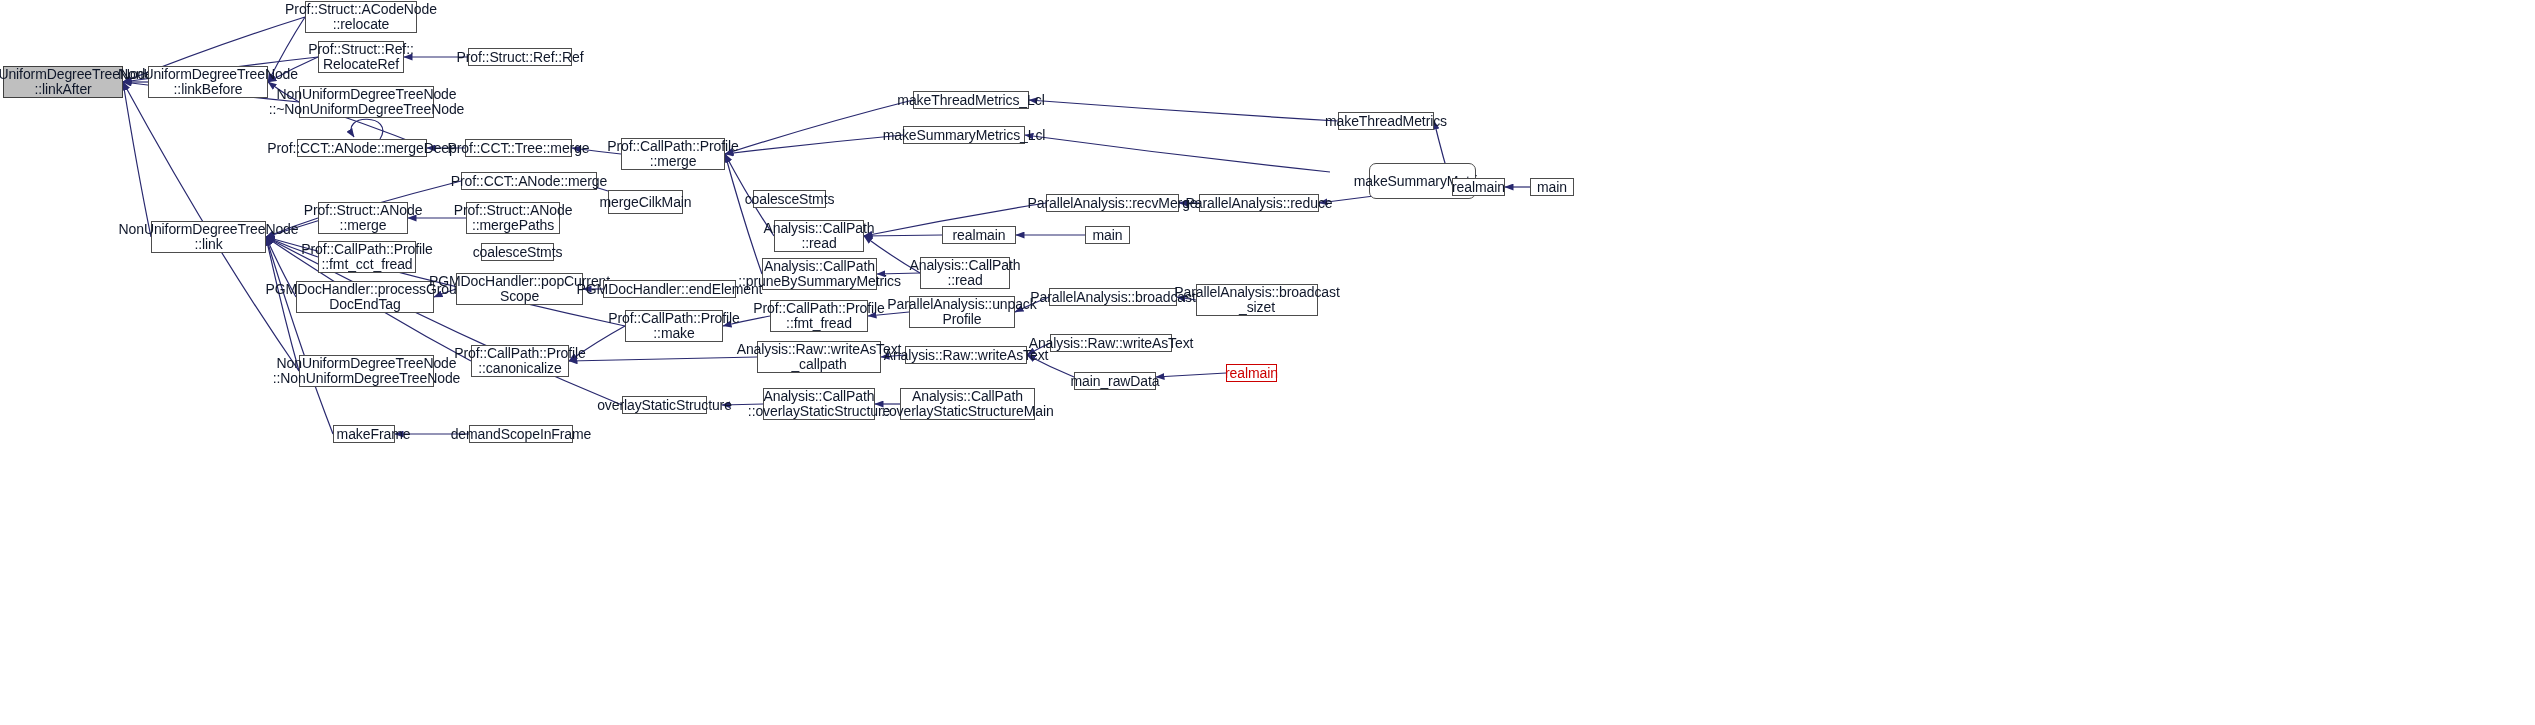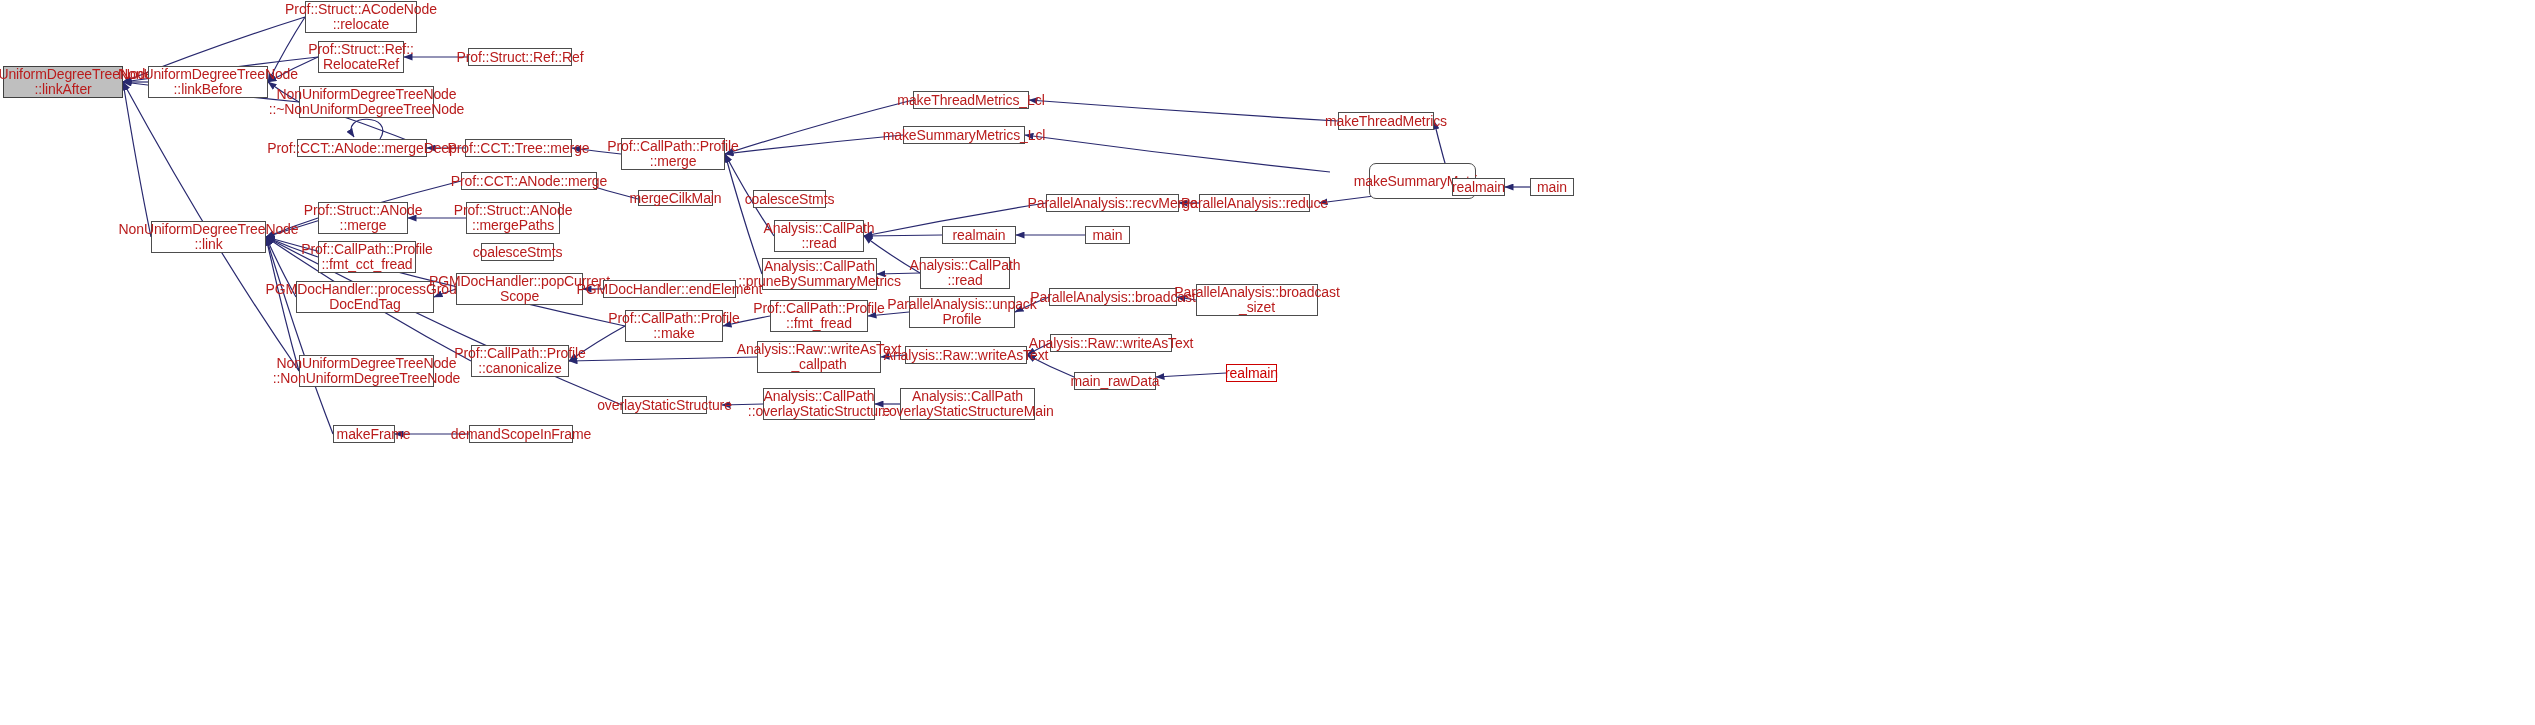--- a/index.html
+++ b/index.html
@@ -21,21 +21,21 @@
     top: 0;
     width: 2535px;
     height: 725px;
     pointer-events: none;
   }
   .node {
     position: absolute;
     box-sizing: border-box;
     border: 1px solid #4d4d4d;
     background: #ffffff;
-    color: #b91c1c;
+    color: #0f172a;
     font-size: 14px;
     line-height: 15px;
     display: flex;
     align-items: center;
     justify-content: center;
     text-align: center;
     white-space: pre-line;
     letter-spacing: -0.1px;
     z-index: 5;
   }
@@ -127,21 +127,21 @@
       <div class="node" style="left: 318px; top: 41px; width: 86px; height: 32px;">Prof::Struct::Ref::
 RelocateRef</div>
       <div class="node" style="left: 468px; top: 48px; width: 104px; height: 18px;">Prof::Struct::Ref::Ref</div>
       <div class="node" style="left: 299px; top: 86px; width: 135px; height: 32px;">NonUniformDegreeTreeNode
 ::~NonUniformDegreeTreeNode</div>
       <div class="node" style="left: 297px; top: 139px; width: 130px; height: 18px;">Prof::CCT::ANode::mergeDeep</div>
       <div class="node" style="left: 465px; top: 139px; width: 107px; height: 18px;">Prof::CCT::Tree::merge</div>
       <div class="node" style="left: 621px; top: 138px; width: 104px; height: 32px;">Prof::CallPath::Profile
 ::merge</div>
       <div class="node" style="left: 461px; top: 172px; width: 136px; height: 18px;">Prof::CCT::ANode::merge</div>
-      <div class="node" style="left: 638px; top: 190px; width: 75px; height: 16px;">mergeCilkMain</div>
+      <div class="node" style="left: 608px; top: 190px; width: 75px; height: 24px;">mergeCilkMain</div>
       <div class="node" style="left: 753px; top: 190px; width: 73px; height: 18px;">coalesceStmts</div>
       <div class="node" style="left: 318px; top: 202px; width: 90px; height: 32px;">Prof::Struct::ANode
 ::merge</div>
       <div class="node" style="left: 466px; top: 202px; width: 94px; height: 32px;">Prof::Struct::ANode
 ::mergePaths</div>
       <div class="node" style="left: 318px; top: 241px; width: 98px; height: 32px;">Prof::CallPath::Profile
 ::fmt_cct_fread</div>
       <div class="node" style="left: 481px; top: 243px; width: 73px; height: 18px;">coalesceStmts</div>
       <div class="node" style="left: 296px; top: 281px; width: 138px; height: 32px;">PGMDocHandler::processGroup
 DocEndTag</div>
@@ -177,21 +177,21 @@
       <div class="node" style="left: 909px; top: 296px; width: 106px; height: 32px;">ParallelAnalysis::unpack
 Profile</div>
       <div class="node" style="left: 905px; top: 346px; width: 122px; height: 18px;">Analysis::Raw::writeAsText</div>
       <div class="node" style="left: 900px; top: 388px; width: 135px; height: 32px;">Analysis::CallPath
 ::overlayStaticStructureMain</div>
       <div class="node" style="left: 1046px; top: 194px; width: 133px; height: 18px;">ParallelAnalysis::recvMerge</div>
       <div class="node" style="left: 1085px; top: 226px; width: 45px; height: 18px;">main</div>
       <div class="node" style="left: 1049px; top: 288px; width: 128px; height: 18px;">ParallelAnalysis::broadcast</div>
       <div class="node" style="left: 1050px; top: 334px; width: 122px; height: 18px;">Analysis::Raw::writeAsText</div>
       <div class="node" style="left: 1074px; top: 372px; width: 82px; height: 18px;">main_rawData</div>
-      <div class="node" style="left: 1199px; top: 194px; width: 111px; height: 18px;">ParallelAnalysis::reduce</div>
+      <div class="node" style="left: 1199px; top: 194px; width: 120px; height: 18px;">ParallelAnalysis::reduce</div>
       <div class="node" style="left: 1196px; top: 284px; width: 122px; height: 32px;">ParallelAnalysis::broadcast
 _sizet</div>
       <div class="node redtext" style="left: 1226px; top: 364px; width: 51px; height: 18px;">realmain</div>
       <div class="node" style="left: 1338px; top: 112px; width: 96px; height: 18px;">makeThreadMetrics</div>
       <div class="node" style="left: 1369px; top: 163px; width: 107px; height: 36px; border-radius: 7px;">makeSummaryMetrics</div>
       <div class="node" style="left: 1452px; top: 178px; width: 53px; height: 18px;">realmain</div>
       <div class="node" style="left: 1530px; top: 178px; width: 44px; height: 18px;">main</div>
     </div>
 </div>
 

